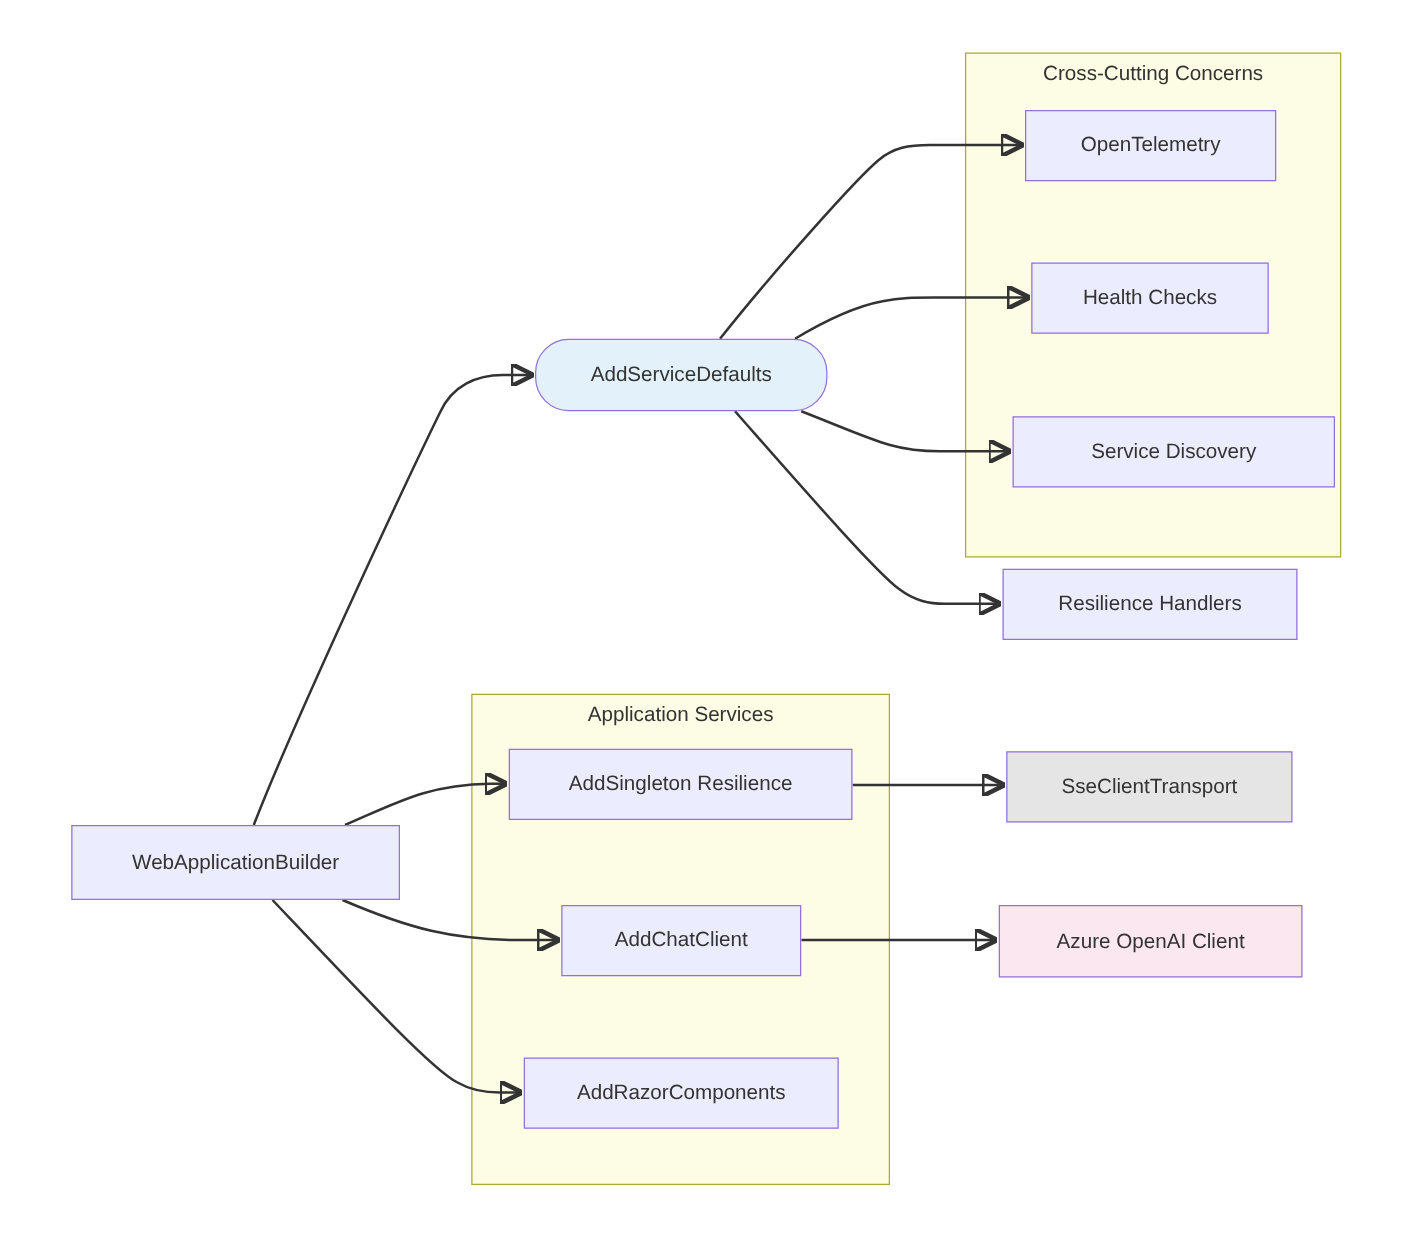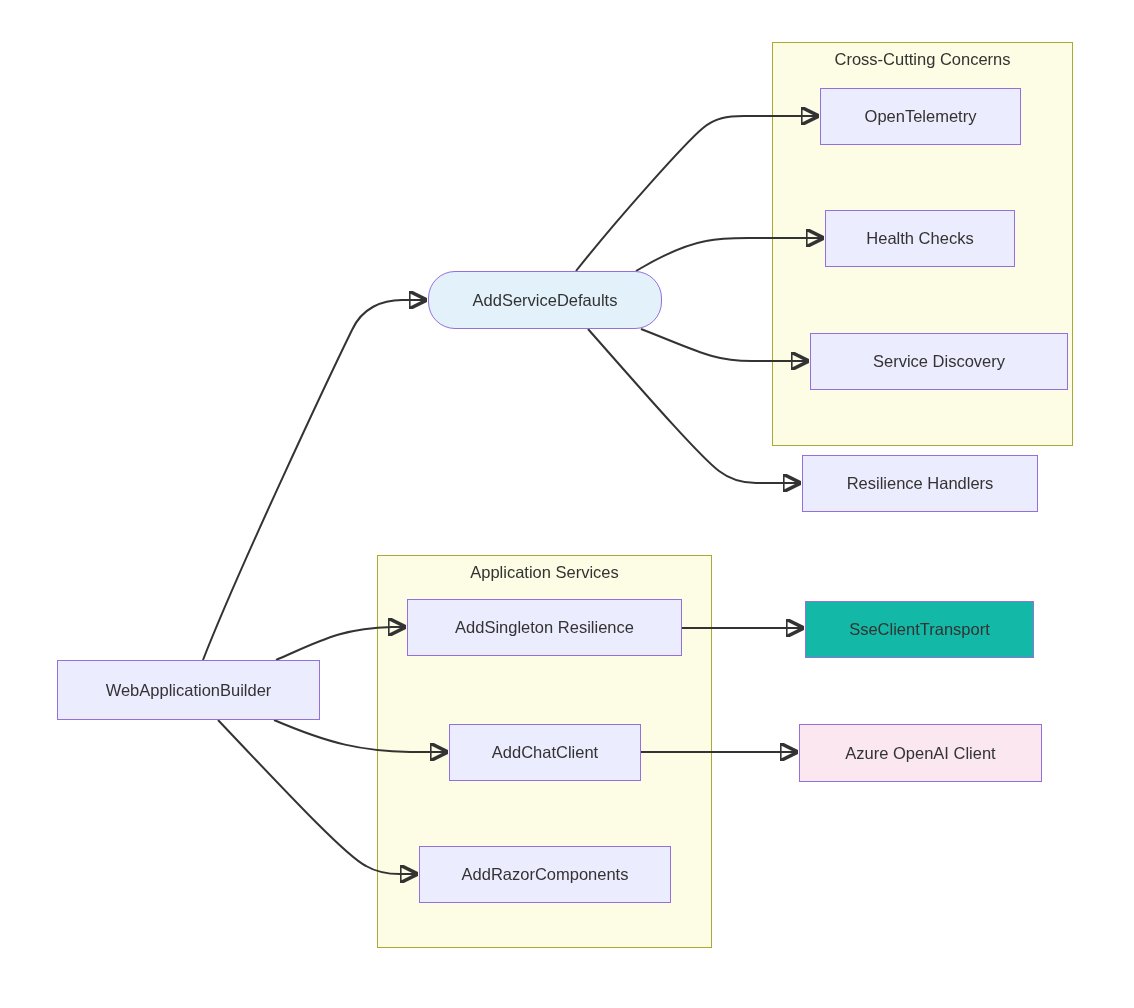--- a/index.html
+++ b/index.html
@@ -48,21 +48,21 @@
   }
   #n-wab  { left: 57px;  top: 660px; width: 263px; height: 60px; }
   #n-asd  { left: 428px; top: 271px; width: 234px; height: 58px; background: #E3F1FB; border-radius: 27px; }
   #n-otel { left: 820px; top: 88px;  width: 201px; height: 57px; }
   #n-hc   { left: 825px; top: 210px; width: 190px; height: 57px; }
   #n-sd   { left: 810px; top: 333px; width: 258px; height: 57px; }
   #n-rh   { left: 802px; top: 455px; width: 236px; height: 57px; text-align: center; }
   #n-mcp  { left: 407px; top: 599px; width: 275px; height: 57px; }
   #n-acc  { left: 449px; top: 724px; width: 192px; height: 57px; }
   #n-arc  { left: 419px; top: 846px; width: 252px; height: 57px; }
-  #n-sse  { left: 805px; top: 601px; width: 229px; height: 57px; background: #14b8a6; }
+  #n-sse  { left: 805px; top: 601px; width: 229px; height: 57px; background: #e5e5e5; }
   #n-az   { left: 799px; top: 724px; width: 243px; height: 58px; background: #FBE7F0; }
 </style>
 </head>
 <body>
 
 <div class="canvas">
 
   <div class="subgraph" id="sg-ccc">
     <div class="sg-title">Cross-Cutting Concerns</div>
   </div>

